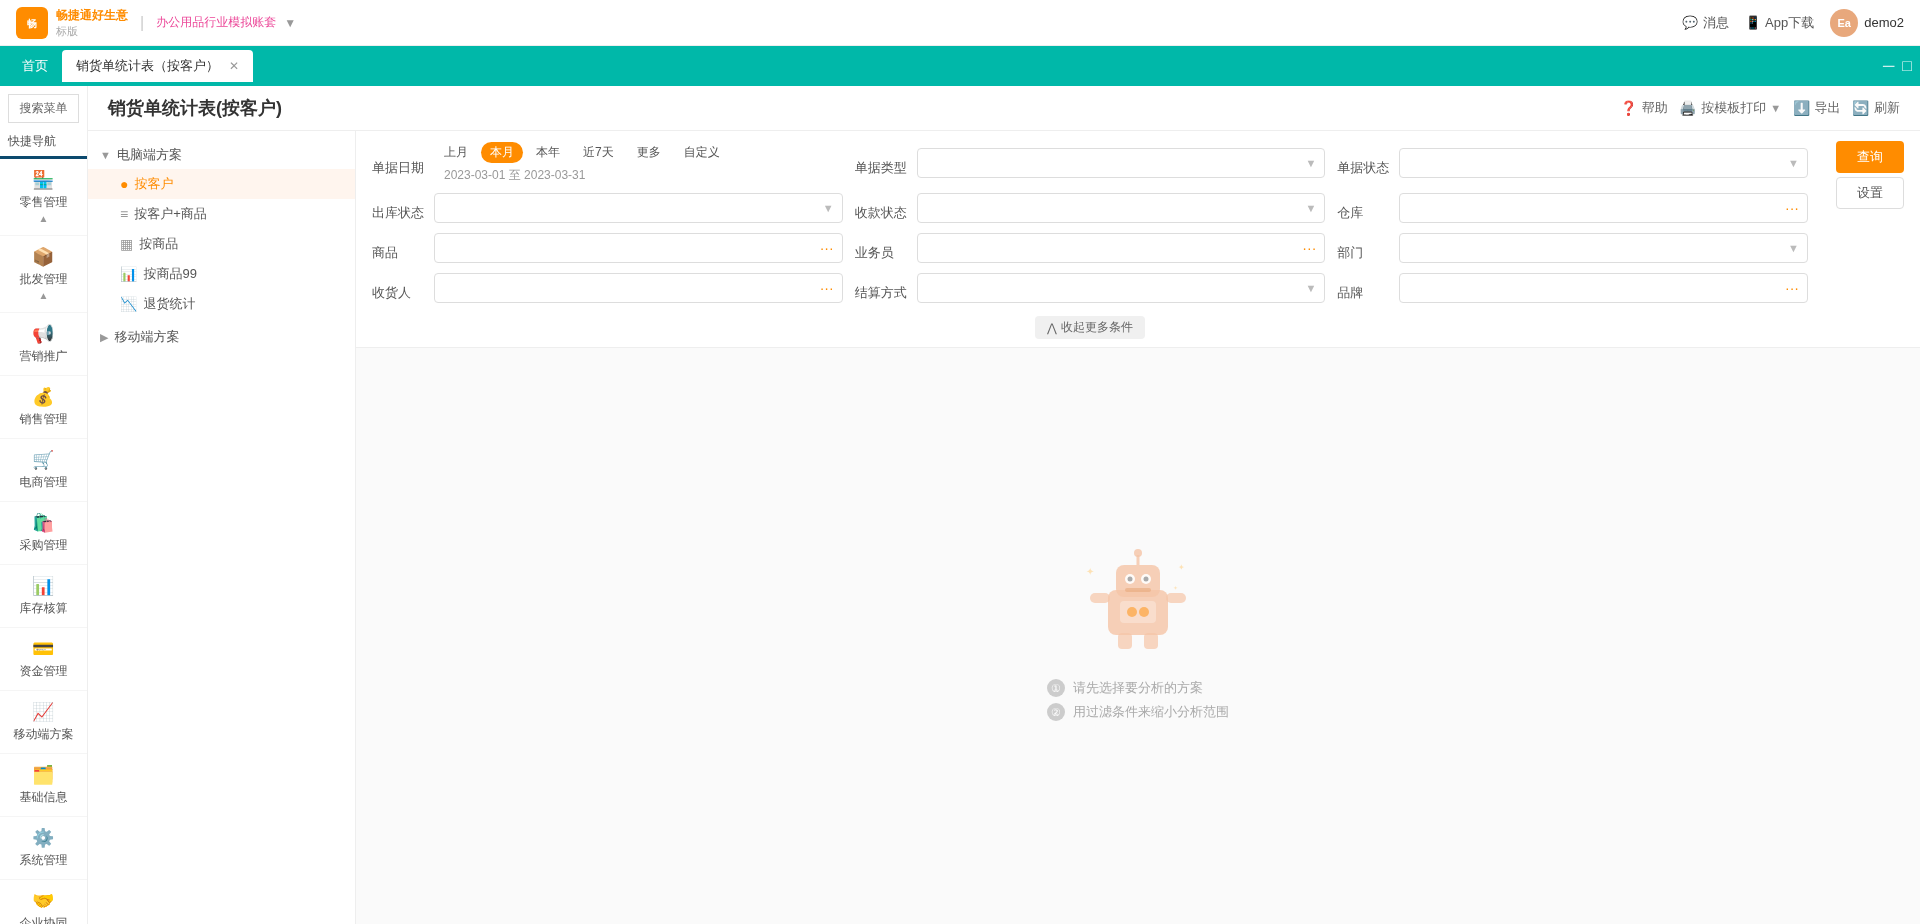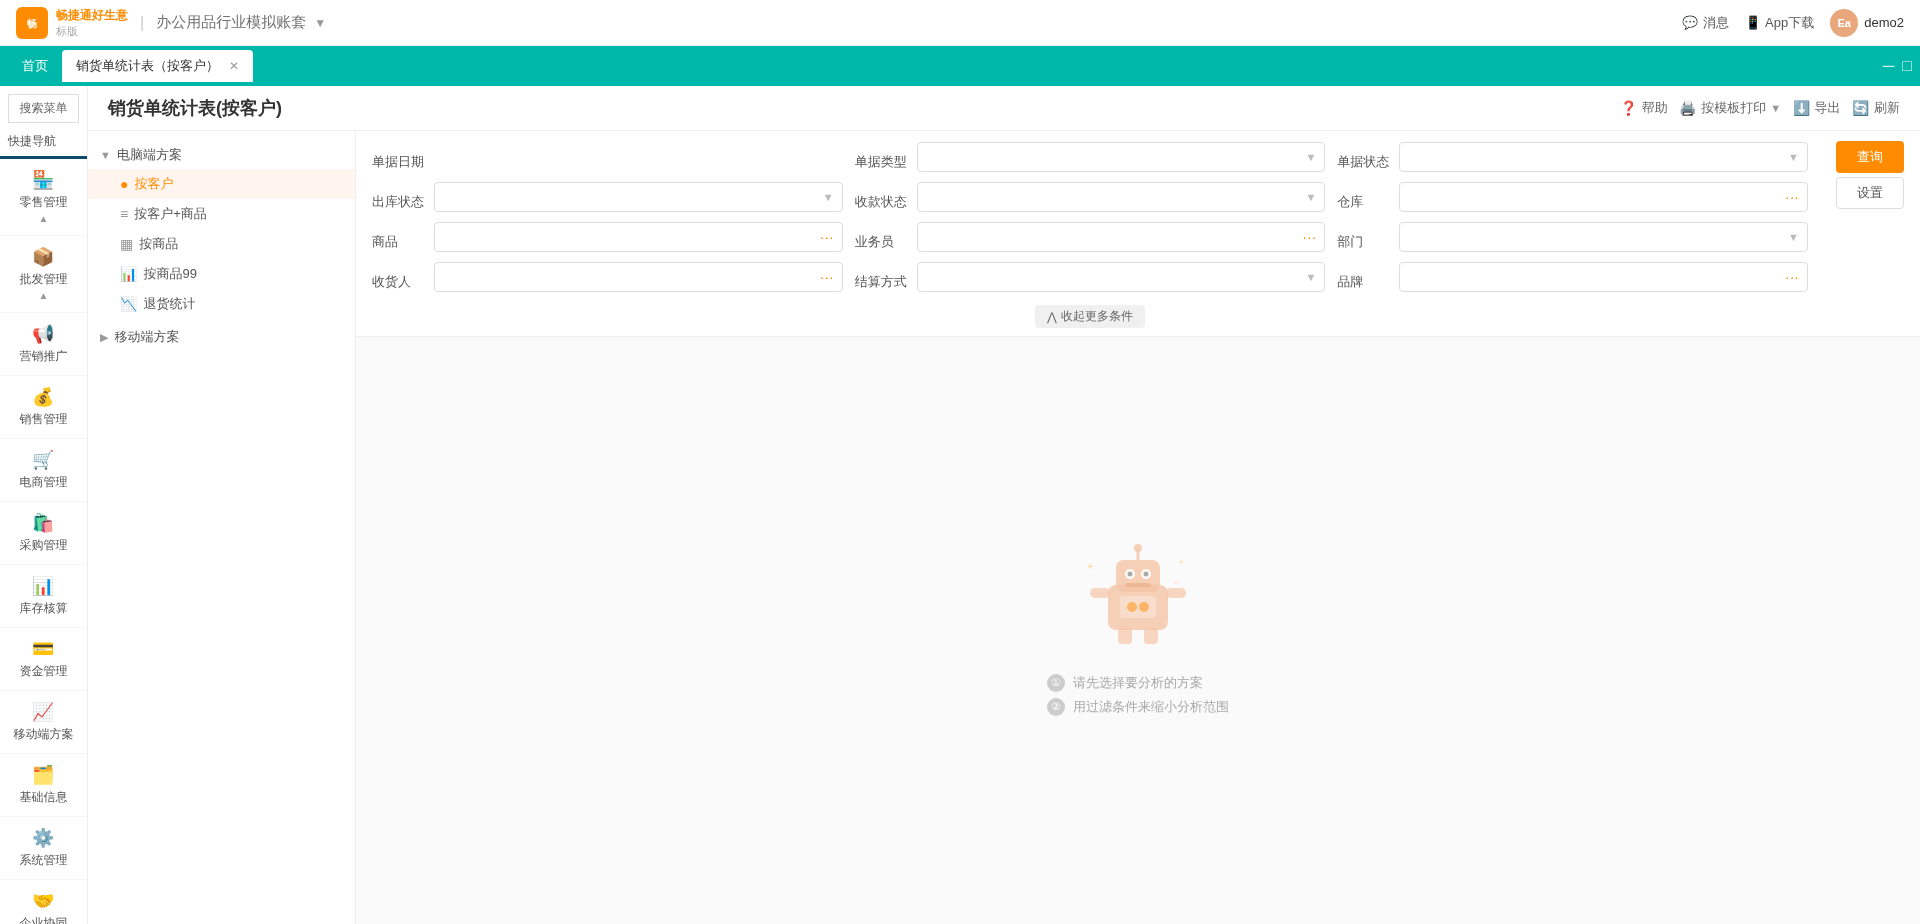--- a/index.html
+++ b/index.html
@@ -230,21 +230,21 @@
       <svg width="22" height="22" viewBox="0 0 22 22" fill="none">
         <circle cx="11" cy="11" r="10" fill="#ff8c00"></circle>
         <text x="11" y="15" text-anchor="middle" fill="#fff" font-size="10" font-weight="bold">畅</text>
       </svg>
     </div>
     <div>
       <div style="font-size:12px;color:#ff8c00;font-weight:bold;">畅捷通好生意</div>
       <div style="font-size:11px;color:#aaa;">标版</div>
     </div>
     <span style="color:#ccc;margin:0 4px;">|</span>
-    <span style="font-size:15px;color:#737373;">办公用品行业模拟账套</span>
+    <span style="font-size:12px;color:#ec4899;">办公用品行业模拟账套</span>
     <span style="color:#999;font-size:12px;cursor:pointer;">▼</span>
   </div>
   <div class="top-bar-right">
     <div class="top-bar-btn">
       <span>💬</span>
       <span>消息</span>
     </div>
     <div class="top-bar-btn">
       <span>📱</span>
       <span>App下载</span>
@@ -397,20 +397,29 @@
 
       <div class="right-section">
 
         <div class="filter-section">
           <div style="display:flex;align-items:flex-start;gap:12px;">
             <div style="flex:1;">
 
               <div class="filter-row-grid">
                 <div class="fc">
                   <span class="fc-label">单据日期</span>
+                  <div style="display:flex;align-items:center;gap:3px;flex-wrap:wrap;">
+                    <span class="d-tab">上月</span>
+                    <span class="d-tab active" style="background:#ff8c00;color:#fff;border-radius:12px;padding:2px 9px;font-size:12px;">本月</span>
+                    <span class="d-tab">本年</span>
+                    <span class="d-tab">近7天</span>
+                    <span class="d-tab">更多</span>
+                    <span class="d-tab">自定义</span>
+                    <span class="d-range">2023-03-01 至 2023-03-31</span>
+                  </div>
                 </div>
                 <div class="fc">
                   <span class="fc-label">单据类型</span>
                   <div class="fc-ctrl">
                     <span class="fc-ctrl-text"></span>
                     <span class="fc-ctrl-arrow">▼</span>
                   </div>
                 </div>
                 <div class="fc">
                   <span class="fc-label">单据状态</span>

